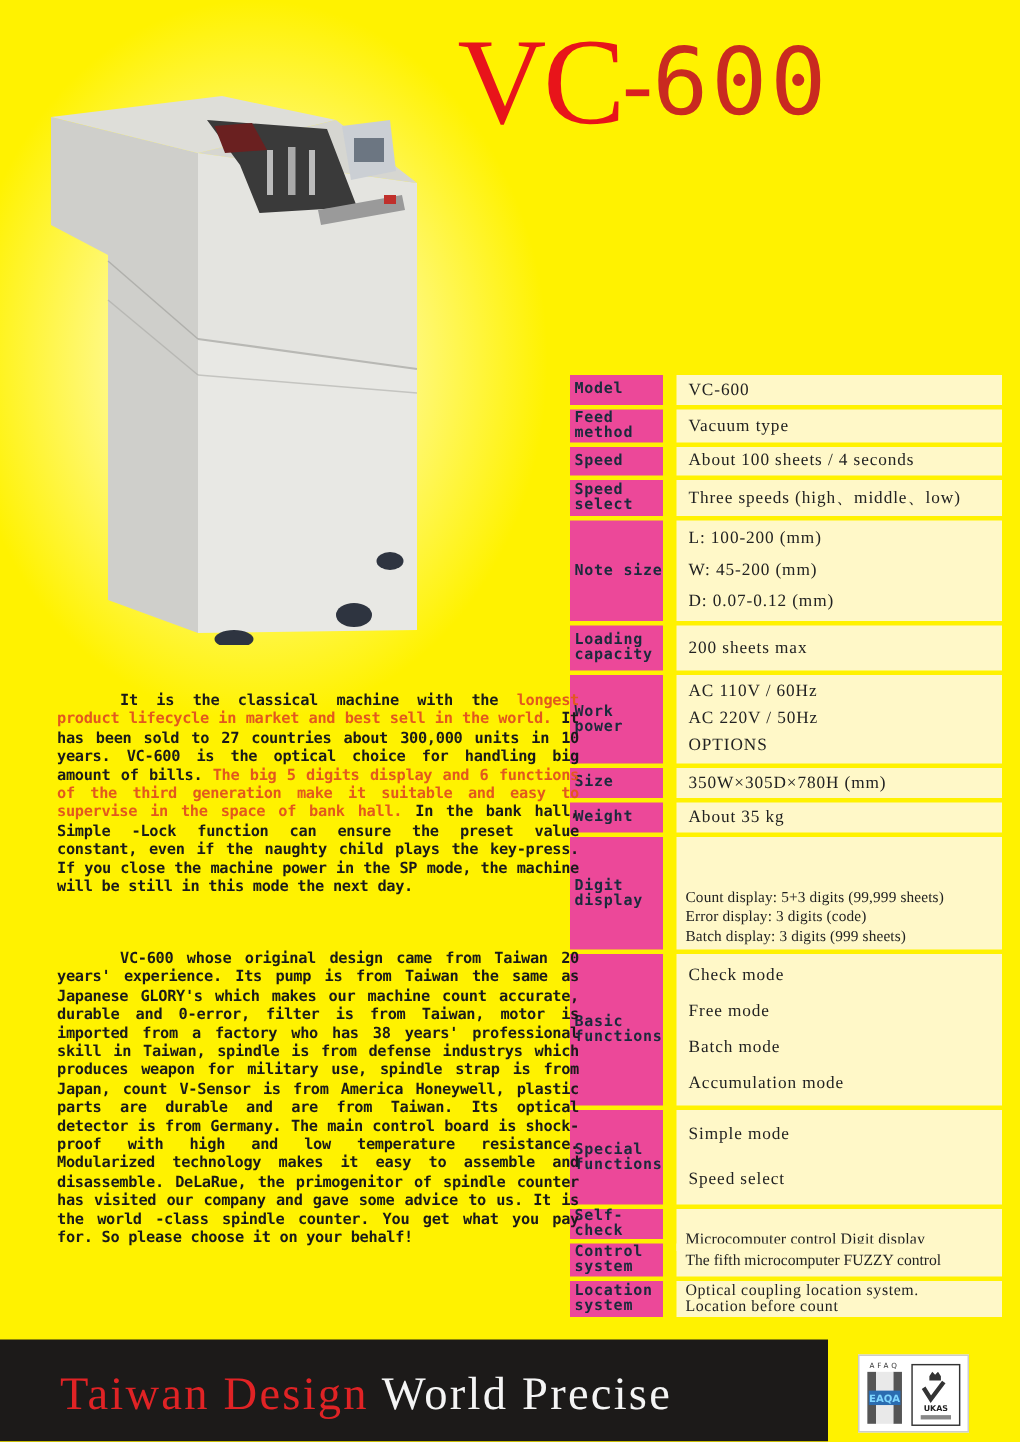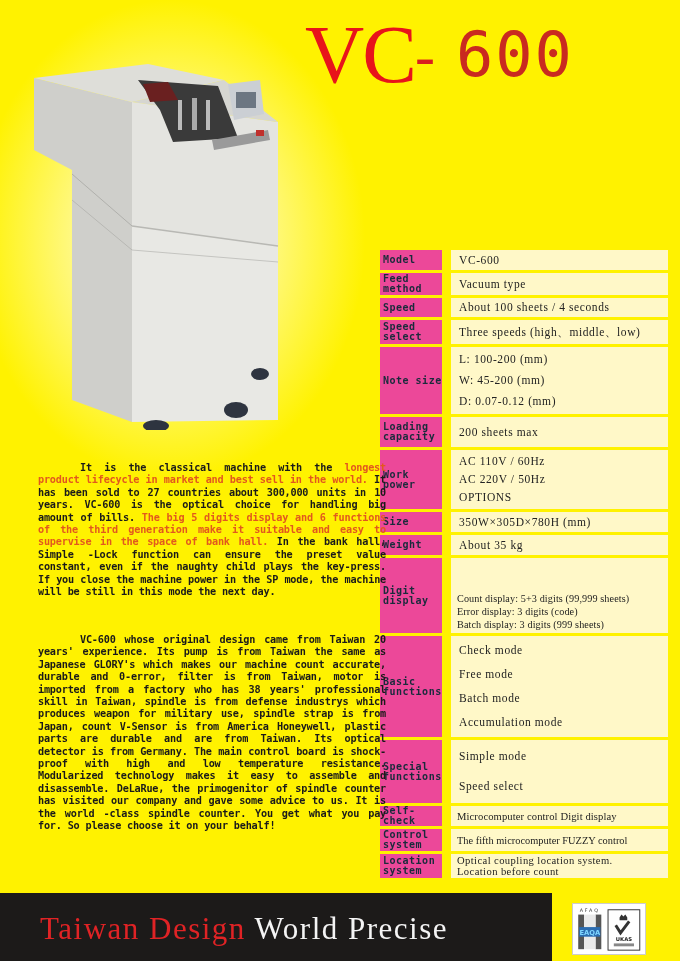--- a/index.html
+++ b/index.html
@@ -13,21 +13,21 @@
     position: absolute; left: 0; top: 0; width: 680px; height: 890px;
     background: radial-gradient(ellipse 260px 320px at 170px 240px, #fffbd0 0%, #fff98a 35%, #fff200 75%);
   }
   .title {
     position: absolute; left: 305px; top: 14px;
     font-family: "Liberation Serif", serif;
     color: #e8141a; white-space: nowrap; line-height: 1;
   }
   .title .vc { font-size: 82px; letter-spacing: -2px; }
   .title .dash { font-size: 60px; color: #d9201f; position: relative; top: -6px; }
-  .title .num { font-size: 62px; color: #c92a20; font-family: "DejaVu Sans Mono", monospace; letter-spacing: 2px; position: relative; top: -6px; margin-left: 21px; }
+  .title .num { font-size: 62px; color: #c92a20; font-family: "DejaVu Sans Mono", monospace; letter-spacing: 2px; position: relative; top: -6px; }
 
   
   .machine { position: absolute; left: 28px; top: 50px; width: 260px; height: 380px; }
 
   
   .spec { position: absolute; left: 380px; top: 250px; width: 288px; }
   .row { display: flex; margin-bottom: 3px; }
   .lab {
     width: 62px; background: #ec4899; color: #1a2b3c;
     font-family: "DejaVu Sans Mono", monospace; font-weight: bold;
@@ -189,21 +189,21 @@
   </div>
   <div class="row" style="height:63px">
     <div class="lab">Special functions</div>
     <div class="val">
       <span>Simple mode</span>
       <span>Speed select</span>
     </div>
   </div>
   <div class="row" style="height:20px">
     <div class="lab">Self-check</div>
-    <div class="val" style="font-size:10.6px;letter-spacing:0.1px;padding:4px 6px;">
+    <div class="val" style="font-size:10.6px;letter-spacing:0.1px;padding:14px 6px;">
         <span>Microcomputer control Digit display</span>
       </div>
   </div>
   <div class="row" style="height:22px">
     <div class="lab">Control system</div>
     <div class="val" style="font-size:10.4px;letter-spacing:0;padding:2px 6px;">
         <span>The fifth microcomputer FUZZY control</span>
       </div>
   </div>
   <div class="row" style="height:24px">

